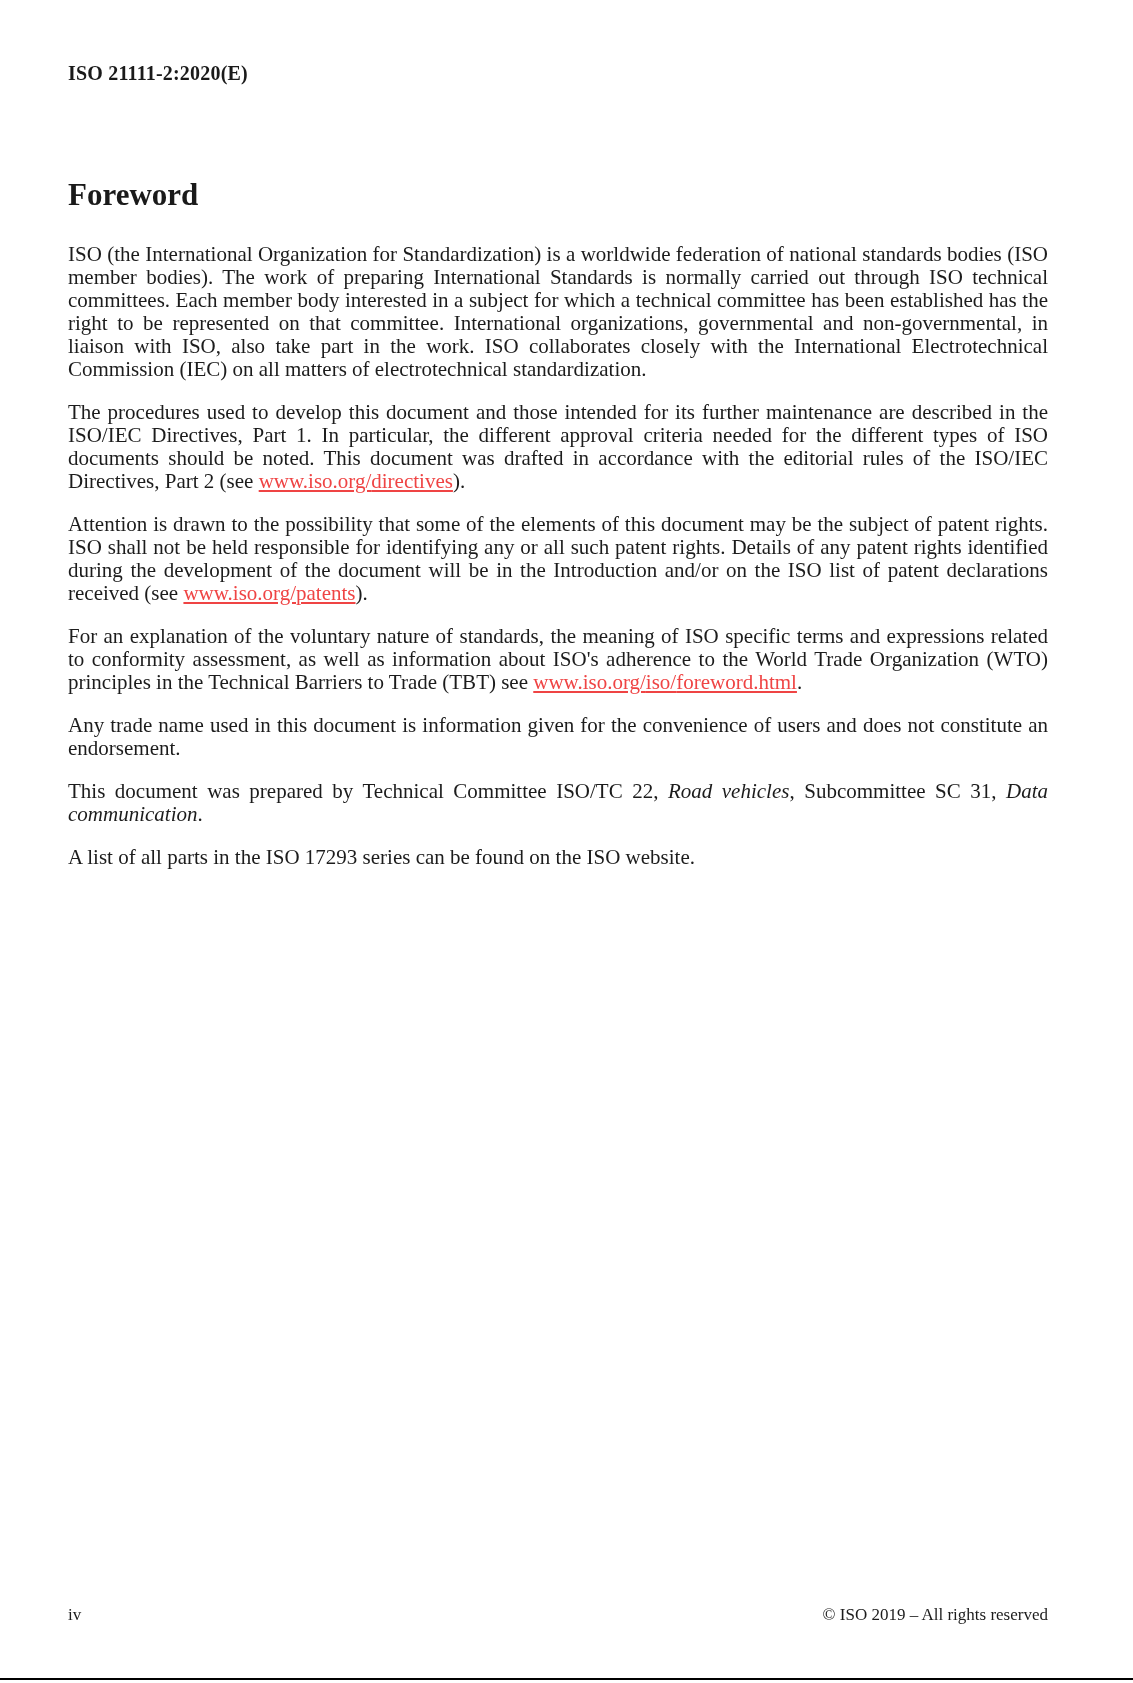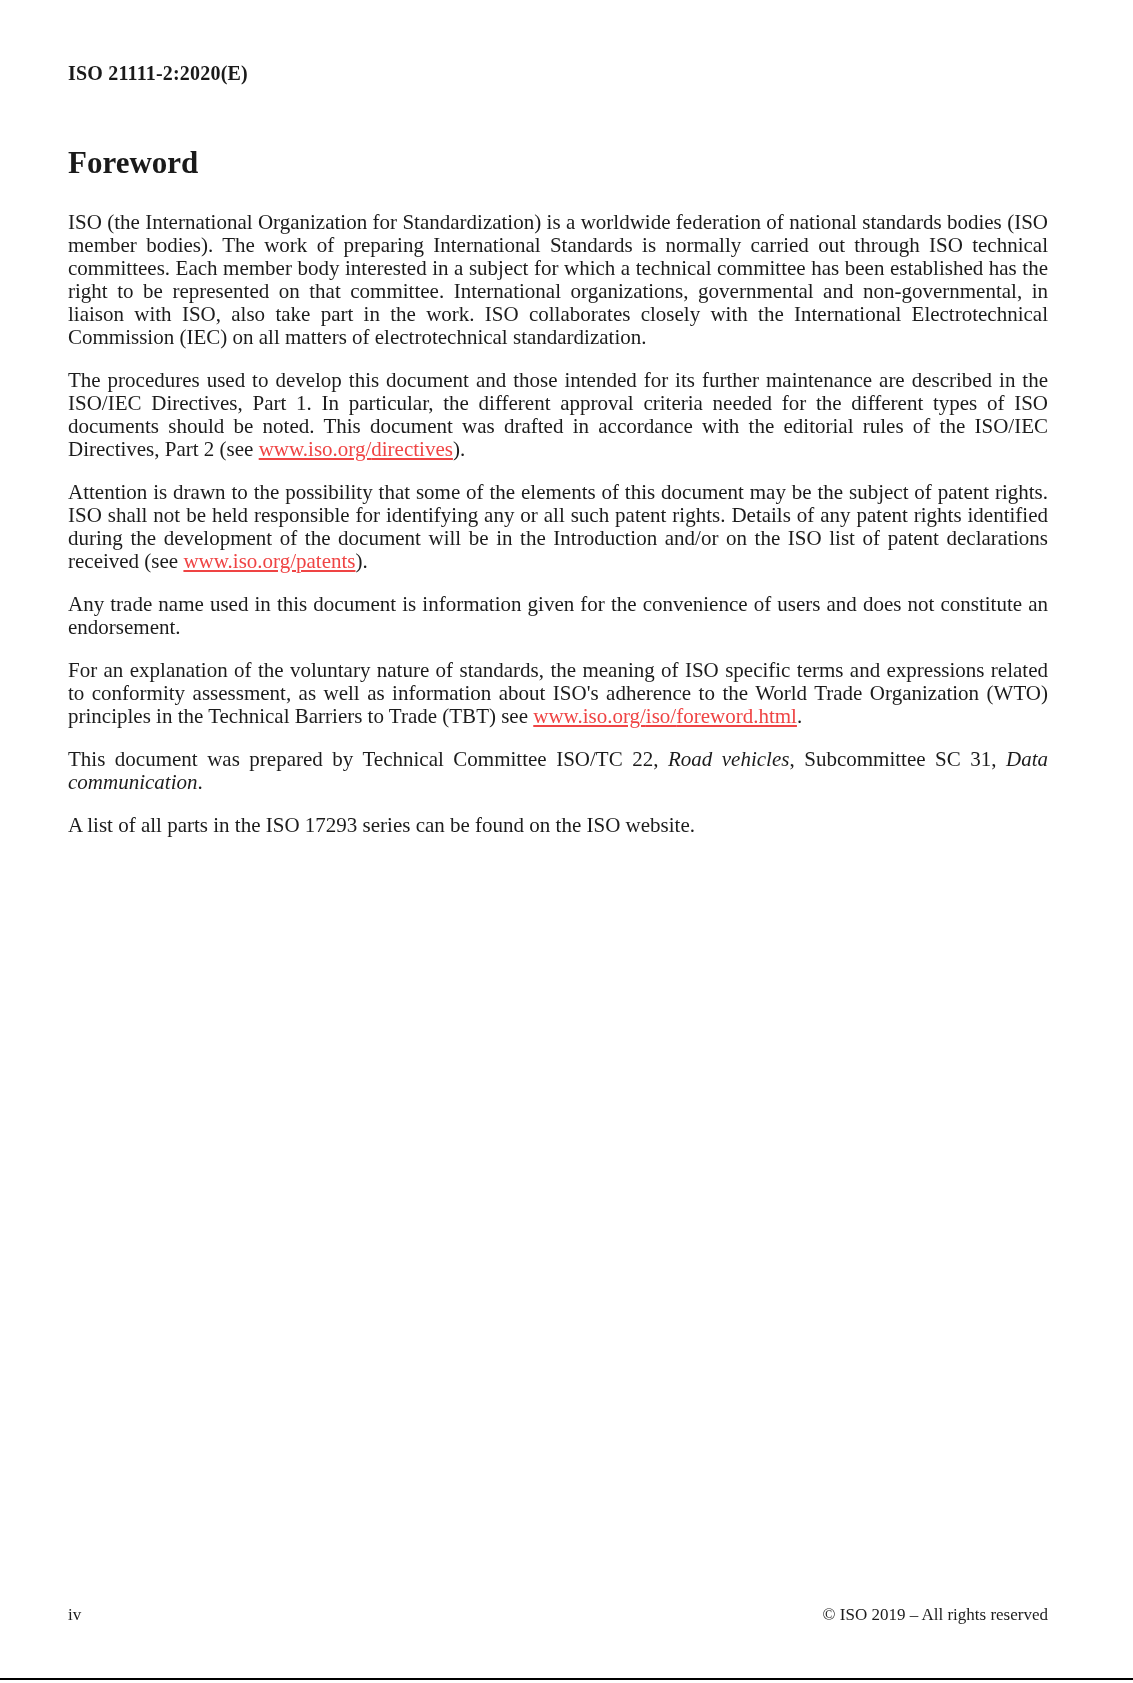--- a/index.html
+++ b/index.html
@@ -21,21 +21,21 @@
     width: 980px;
   }
   .running-header {
     margin-top: 62px;
     font-size: 20px;
     font-weight: bold;
     letter-spacing: 0.2px;
     color: #1a1a1a;
   }
   h1.doc-title {
-    margin-top: 60px;
+    margin-top: 92px;
     margin-bottom: 30px;
     font-size: 31px;
     font-weight: bold;
     color: #1a1a1a;
   }
   .body-text p {
     font-size: 21px;
     line-height: 23px;
     text-align: justify;
     margin-bottom: 20px;
@@ -72,22 +72,22 @@
 <body>
 
 <div class="page">
   <div class="content">
     <div class="running-header">ISO 21111-2:2020(E)</div>
     <h1 class="doc-title">Foreword</h1>
     <div class="body-text" id="paragraphs">
         <p>ISO (the International Organization for Standardization) is a worldwide federation of national standards bodies (ISO member bodies). The work of preparing International Standards is normally carried out through ISO technical committees. Each member body interested in a subject for which a technical committee has been established has the right to be represented on that committee. International organizations, governmental and non-governmental, in liaison with ISO, also take part in the work. ISO collaborates closely with the International Electrotechnical Commission (IEC) on all matters of electrotechnical standardization.</p>
         <p>The procedures used to develop this document and those intended for its further maintenance are described in the ISO/IEC Directives, Part 1. In particular, the different approval criteria needed for the different types of ISO documents should be noted. This document was drafted in accordance with the editorial rules of the ISO/IEC Directives, Part 2 (see <a href="#">www.iso.org/<wbr>directives</a>).</p>
         <p>Attention is drawn to the possibility that some of the elements of this document may be the subject of patent rights. ISO shall not be held responsible for identifying any or all such patent rights. Details of any patent rights identified during the development of the document will be in the Introduction and/or on the ISO list of patent declarations received (see <a href="#">www.iso.org/<wbr>patents</a>).</p>
+        <p>For an explanation of the voluntary nature of standards, the meaning of ISO specific terms and expressions related to conformity assessment, as well as information about ISO's adherence to the World Trade Organization (WTO) principles in the Technical Barriers to Trade (TBT) see <a href="#">www.iso.org/<wbr>iso/<wbr>foreword.html</a>.</p>
         <p>Any trade name used in this document is information given for the convenience of users and does not constitute an endorsement.</p>
-        <p>For an explanation of the voluntary nature of standards, the meaning of ISO specific terms and expressions related to conformity assessment, as well as information about ISO's adherence to the World Trade Organization (WTO) principles in the Technical Barriers to Trade (TBT) see <a href="#">www.iso.org/<wbr>iso/<wbr>foreword.html</a>.</p>
         <p>This document was prepared by Technical Committee ISO/TC 22, <em>Road vehicles</em>, Subcommittee SC 31, <em>Data communication</em>.</p>
         <p>A list of all parts in the ISO 17293 series can be found on the ISO website.</p>
       </div>
   </div>
 
   <div class="footer">
     <span>iv</span>
     <span>© ISO 2019 – All rights reserved</span>
   </div>
 

